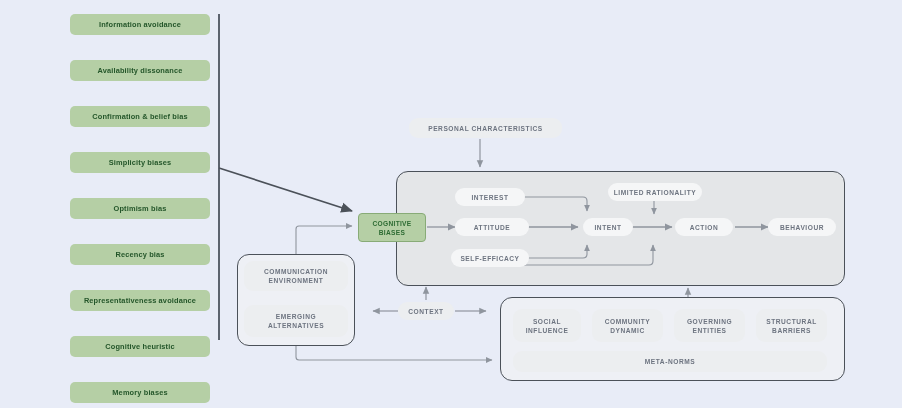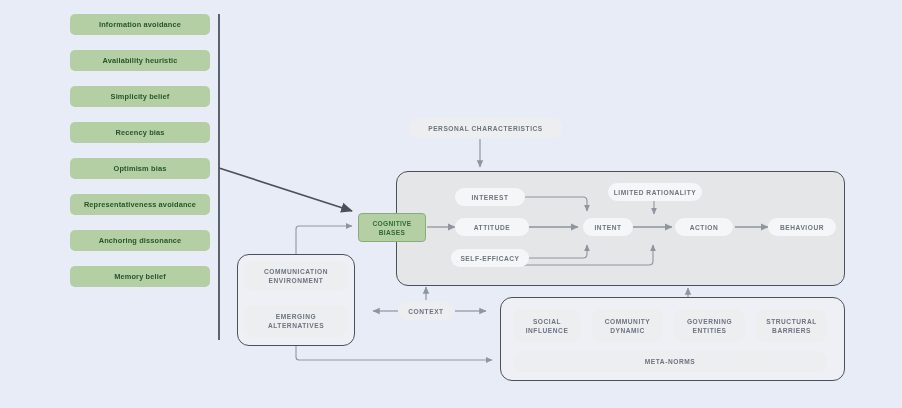--- a/index.html
+++ b/index.html
@@ -9,21 +9,21 @@
     font-family:"Liberation Sans", sans-serif;
     overflow:hidden;
     position:relative;
   }
   #stage{position:absolute;left:0;top:0;width:902px;height:408px;}
 
   
   #sidebar{position:absolute;left:70px;top:14px;width:140px;}
   .bias-pill{
     width:140px;height:21px;
-    margin-bottom:15px;
+    margin-bottom:25px;
     background:#b5cfa5;
     border-radius:5px;
     display:flex;align-items:center;justify-content:center;
     color:#24562a;
     font-size:7.4px;font-weight:bold;
     letter-spacing:.15px;
     white-space:nowrap;
   }
   #divider{
     position:absolute;left:218px;top:14px;
@@ -78,39 +78,42 @@
 </head>
 <body>
 
 <div id="stage">
 
   <div id="sidebar">
     <div class="bias-pill">
         <span>Information avoidance</span>
       </div>
     <div class="bias-pill">
-        <span>Availability heuristic</span>
-      </div>
-    <div class="bias-pill">
-        <span>Simplicity belief</span>
+        <span>Availability dissonance</span>
+      </div>
+    <div class="bias-pill">
+        <span>Confirmation &amp; belief bias</span>
+      </div>
+    <div class="bias-pill">
+        <span>Simplicity biases</span>
+      </div>
+    <div class="bias-pill">
+        <span>Optimism bias</span>
       </div>
     <div class="bias-pill">
         <span>Recency bias</span>
       </div>
     <div class="bias-pill">
-        <span>Optimism bias</span>
-      </div>
-    <div class="bias-pill">
         <span>Representativeness avoidance</span>
       </div>
     <div class="bias-pill">
-        <span>Anchoring dissonance</span>
-      </div>
-    <div class="bias-pill">
-        <span>Memory belief</span>
+        <span>Cognitive heuristic</span>
+      </div>
+    <div class="bias-pill">
+        <span>Memory biases</span>
       </div>
   </div>
   <div id="divider"></div>
 
   <div class="panel" id="panel-individual"></div>
   <div class="panel" id="panel-social"></div>
   <div class="panel" id="panel-communication"></div>
 
   <svg id="wires">
     <defs>

